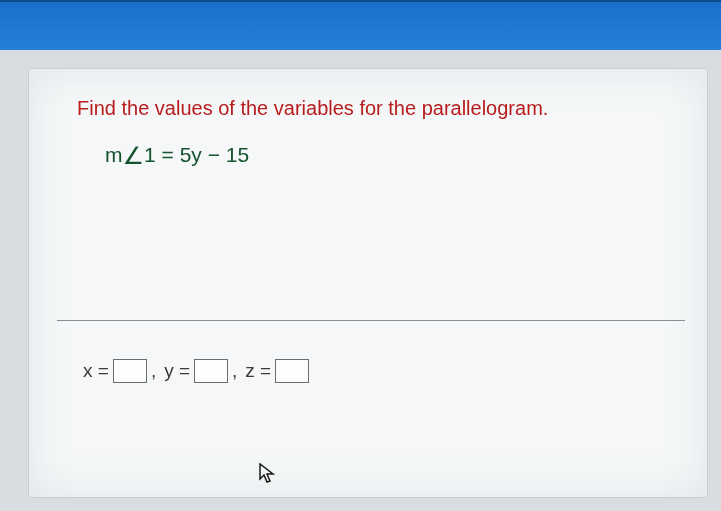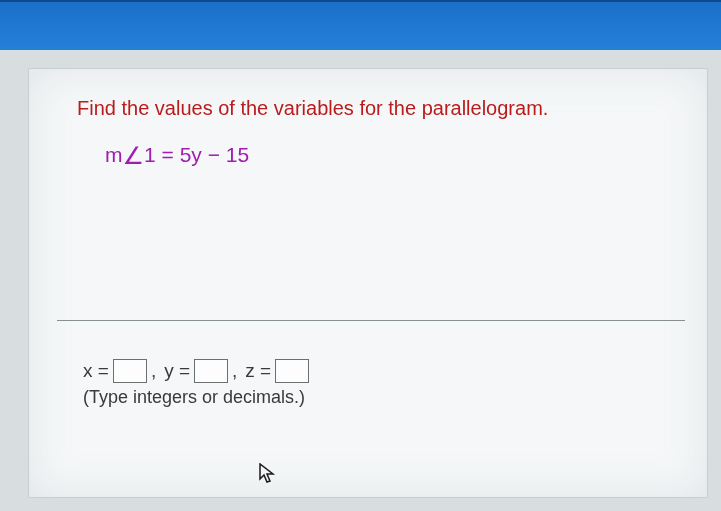--- a/index.html
+++ b/index.html
@@ -32,21 +32,21 @@
       position: relative;
     }
     .instruction {
       font-size: 20px;
       color: #b91c1c;
       font-weight: 500;
       margin-bottom: 22px;
     }
     .equation {
       font-size: 21px;
-      color: #a21caf;
+      color: #14532d;
       margin-left: 28px;
       margin-bottom: 20px;
     }
     .angle {
       display: inline-block;
       font-size: 24px;
       vertical-align: -2px;
     }
     .divider {
       border: none;
@@ -106,20 +106,19 @@
       <input type="text" class="answer-input" style="">
       <span>,</span>
       <span style="width:4px"></span>
       <span>y =</span>
       <input type="text" class="answer-input" style="">
       <span>,</span>
       <span style="width:4px"></span>
       <span>z =</span>
       <input type="text" class="answer-input" style="">
     </div>
-    <div class="hint">(Type integers or decimals.)</div>
   </div>
 
   <svg class="cursor" width="18" height="22" viewBox="0 0 18 22">
     <path d="M1 1 L1 16 L5 12 L8 19 L11 18 L8 11 L14 11 Z" fill="none" stroke="#1a1a1a" stroke-width="1.5"></path>
   </svg>
 
 </div>
 
 </body></html>

